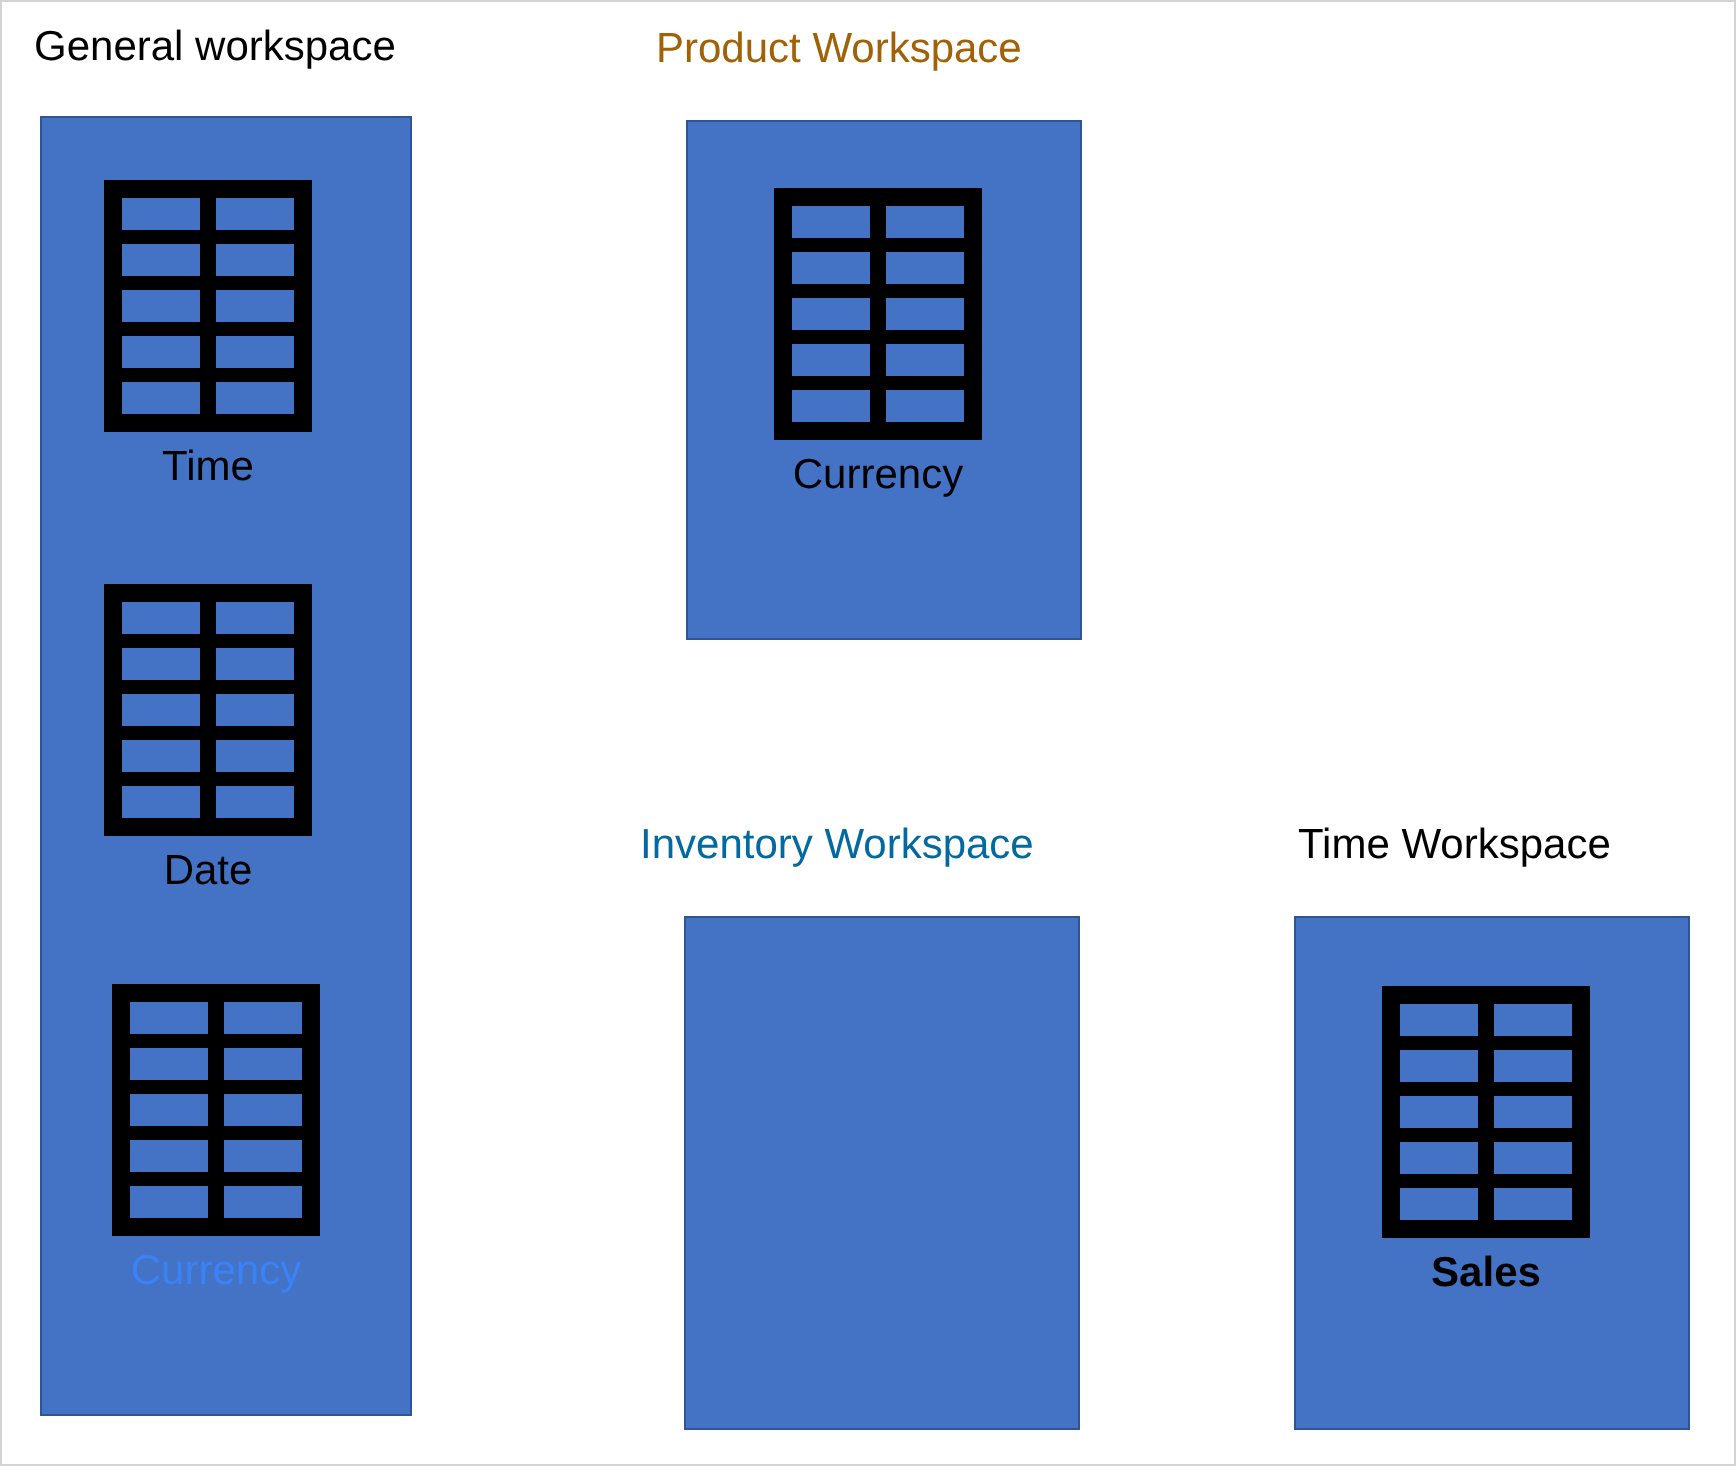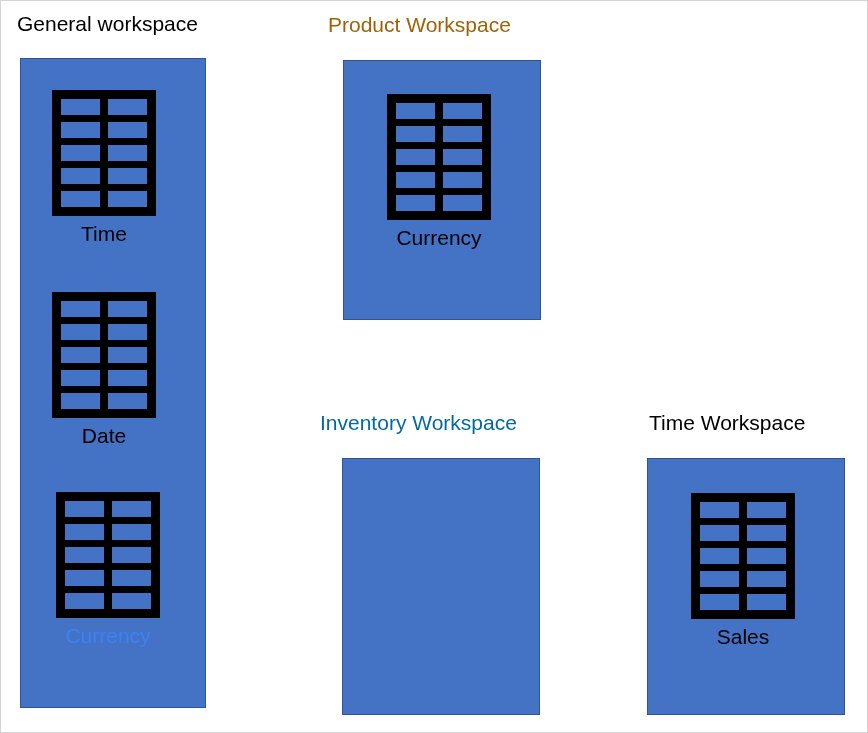--- a/index.html
+++ b/index.html
@@ -139,21 +139,21 @@
         <i style="background: rgb(68, 114, 196);"></i>
         <i style="background: rgb(68, 114, 196);"></i>
         <i style="background: rgb(68, 114, 196);"></i>
       </div>
       <div class="entity-label" style="color: rgb(0, 0, 0);">Currency</div>
     </div>
     <div class="workspace-label" style="left: 319px; top: 409px; color: #0369a1;">Inventory Workspace</div>
     <div class="workspace-box" style="left: 341px; top: 457px; width: 198px; height: 257px; background: rgb(68, 114, 196); border-color: rgb(47, 85, 151);"></div>
     <div class="workspace-label" style="left: 648px; top: 409px; color: rgb(0, 0, 0);">Time Workspace</div>
     <div class="workspace-box" style="left: 646px; top: 457px; width: 198px; height: 257px; background: rgb(68, 114, 196); border-color: rgb(47, 85, 151);"></div>
-    <div class="entity" style="left: 690px; top: 492px;">
+    <div class="entity" style="left: 690px; top: 492px; font-weight: bold;">
       <div class="table-icon" style="background: rgb(0, 0, 0);">
         <i style="background: rgb(68, 114, 196);"></i>
         <i style="background: rgb(68, 114, 196);"></i>
         <i style="background: rgb(68, 114, 196);"></i>
         <i style="background: rgb(68, 114, 196);"></i>
         <i style="background: rgb(68, 114, 196);"></i>
         <i style="background: rgb(68, 114, 196);"></i>
         <i style="background: rgb(68, 114, 196);"></i>
         <i style="background: rgb(68, 114, 196);"></i>
         <i style="background: rgb(68, 114, 196);"></i>

